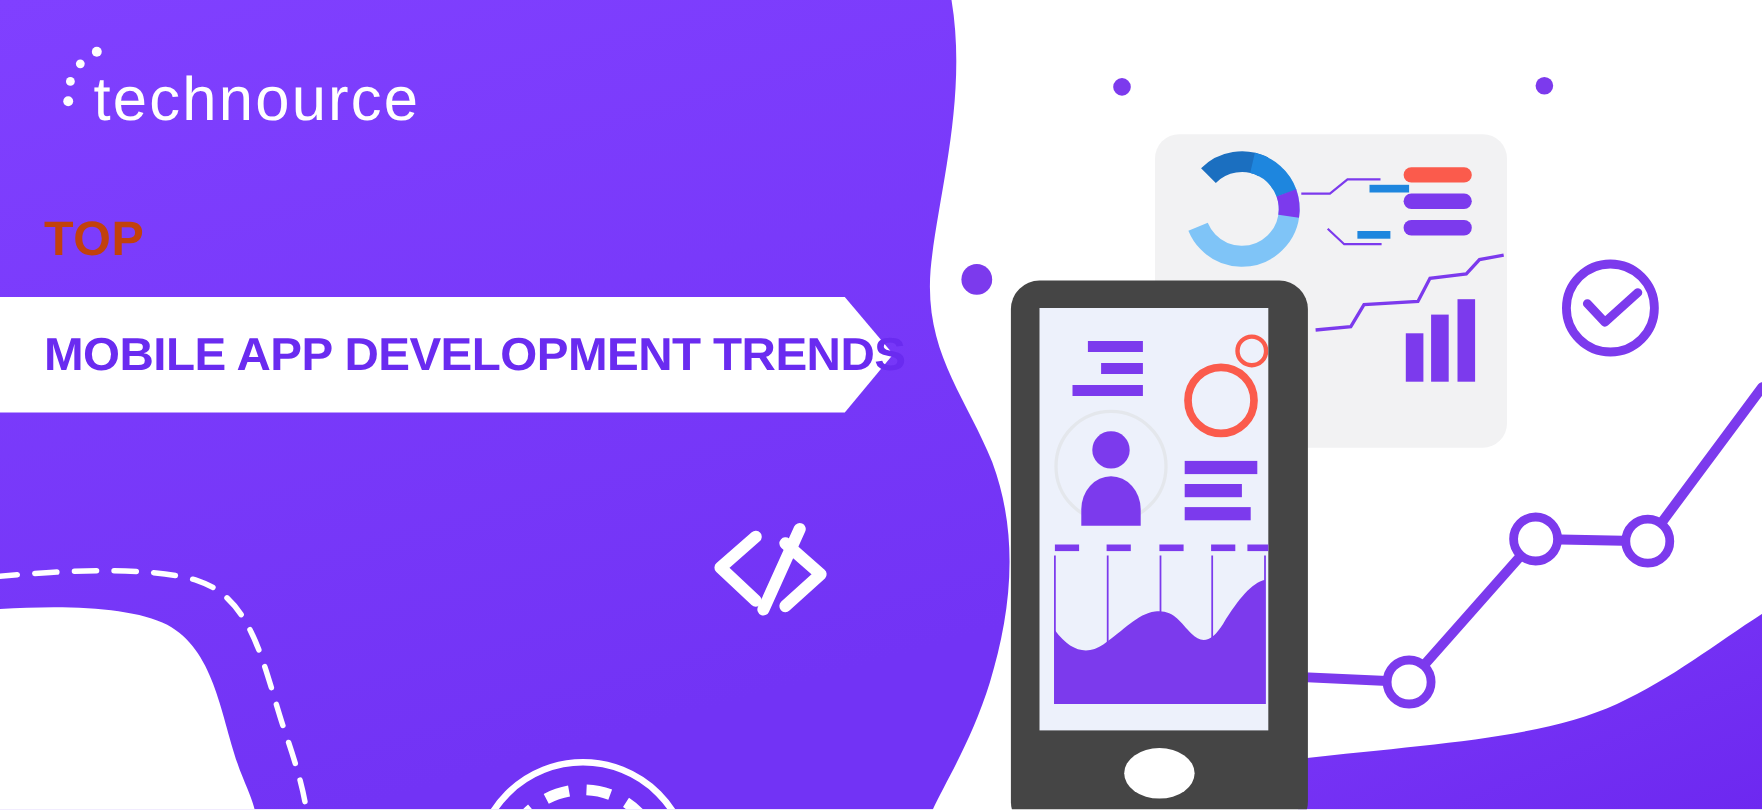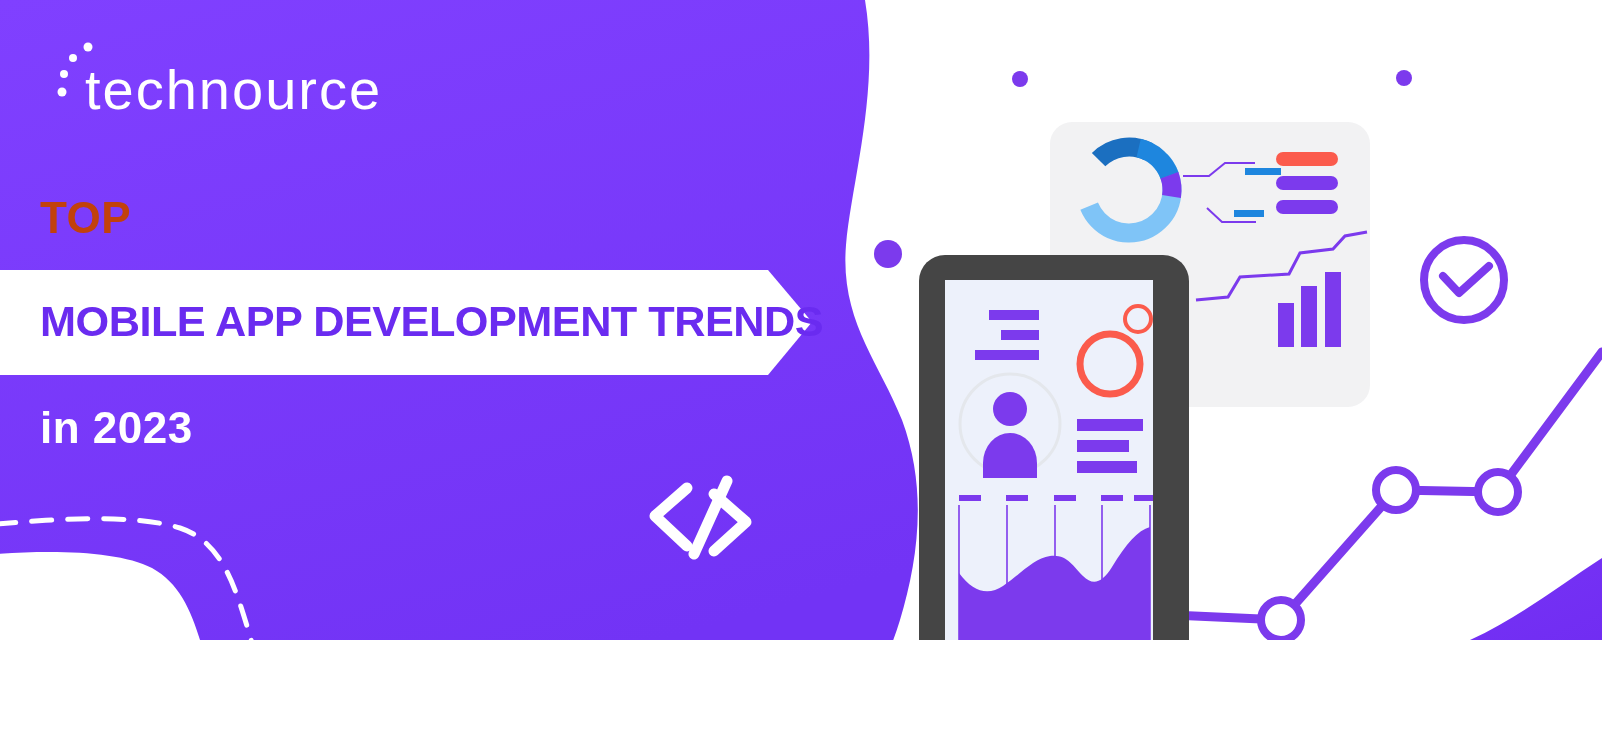--- a/index.html
+++ b/index.html
@@ -1,18 +1,18 @@
 <!DOCTYPE html>
 <html><head>
 <meta charset="utf-8">
 <style>
   html,body{margin:0;padding:0;background:#fff;}
   body{font-family:"Liberation Sans",sans-serif;}
   #banner{
-    position:relative;width:1602px;height:640px;overflow:hidden;background:#ffffff;
+    position:relative;width:1602px;height:736px;overflow:hidden;background:#ffffff;
   }
   #banner svg.layer{position:absolute;left:0;top:0;width:1602px;height:736px;}
   .txt{position:absolute;white-space:nowrap;}
   #top-label{
     left:40px;top:193px;font-size:44px;font-weight:bold;color:#c2410c;letter-spacing:.5px;
   }
   #year-label{
     left:40px;top:403px;font-size:44px;font-weight:bold;color:#ffffff;letter-spacing:.5px;
   }
   #headline{
@@ -172,15 +172,14 @@
   <svg class="layer" viewBox="0 0 1602 736">
     <path d="M0,270 L768,270 L812,322 L768,375 L0,375 Z" fill="#FFFFFF"></path>
   </svg>
 
   <div class="txt" id="logo-word">technource</div>
 
   <div class="txt" id="top-label">TOP</div>
 
   <div class="txt" id="headline">MOBILE APP DEVELOPMENT TRENDS</div>
 
-  <div class="txt" id="year-label">in 2023</div>
 
 </div>
 
 </body></html>

